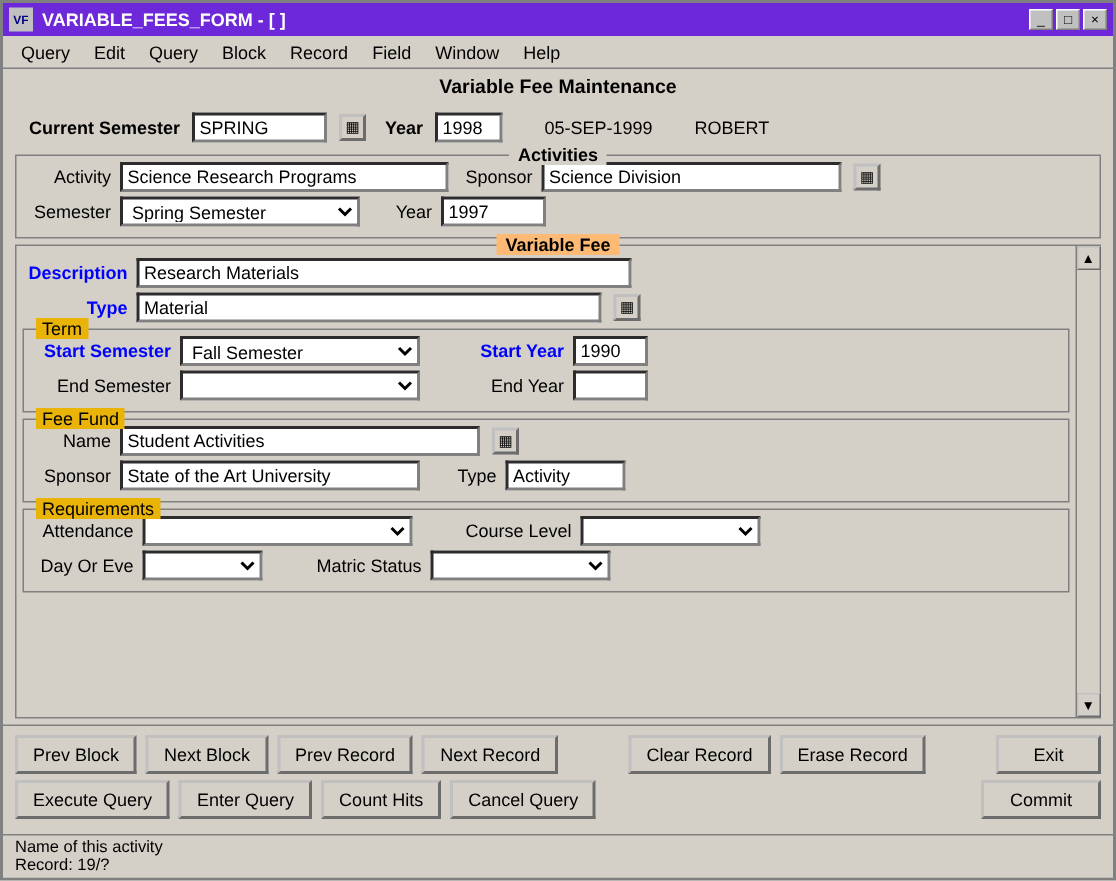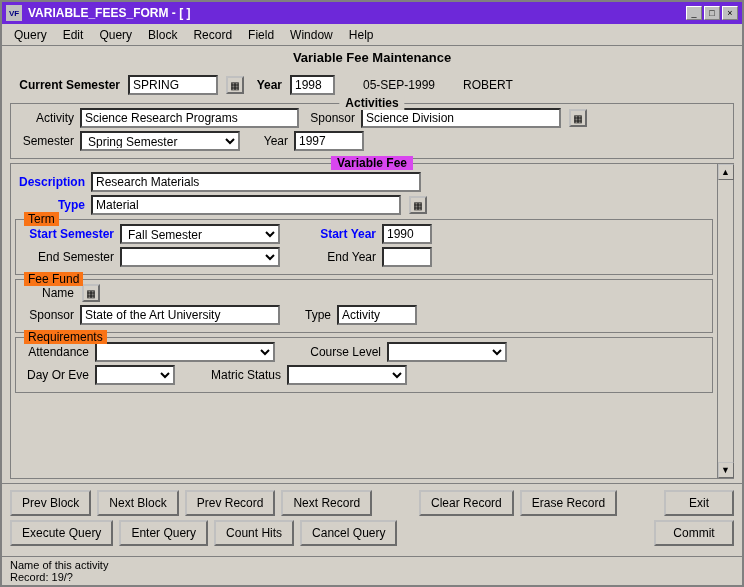--- a/index.html
+++ b/index.html
@@ -177,21 +177,21 @@
     .sub-section {
       border: 1px solid #808080;
       padding: 4px 8px 4px 8px;
       position: relative;
       margin-top: 4px;
     }
     .sub-section-title {
       position: absolute;
       top: -8px;
       left: 8px;
-      background: #f97316;
+      background: #eab308;
       padding: 0 4px;
       font-size: 12px;
     }
 
     .desc-input { width: 330px; }
     .type-input { width: 310px; }
     .scroll-btn {
       width: 16px;
       height: 16px;
       background: #d4d0c8;
@@ -259,21 +259,21 @@
       position: relative;
       border: 1px solid #808080;
       padding: 4px 20px 4px 4px;
       flex: 1;
     }
     .vf-title {
       position: absolute;
       top: -8px;
       left: 50%;
       transform: translateX(-50%);
-      background: #d946ef;
+      background: #fdba74;
       padding: 0 6px;
       font-weight: bold;
       font-size: 12px;
     }
     .vf-scrollbar {
       position: absolute;
       right: 0;
       top: 0;
       bottom: 0;
       width: 16px;
@@ -380,20 +380,21 @@
           </select>
           <label class="form-label" style="min-width:70px;text-align:right;margin-left:20px;">End Year</label>
           <input type="text" class="text-input end-year-input" value="" style="">
         </div>
       </div>
 
       <div class="sub-section">
         <div class="sub-section-title">Fee Fund</div>
         <div class="form-row">
           <label class="form-label" style="min-width:50px;text-align:right;">Name</label>
+          <input type="text" class="text-input name-input" value="Student Activities" style="">
           <div class="small-btn" style="margin-left:2px;">▦</div>
         </div>
         <div class="form-row">
           <label class="form-label" style="min-width:50px;text-align:right;">Sponsor</label>
           <input type="text" class="text-input sponsor-text-input" value="State of the Art University" style="">
           <label class="form-label" style="min-width:35px;text-align:right;margin-left:10px;">Type</label>
           <input type="text" class="text-input type-text-input" value="Activity" style="">
         </div>
       </div>
 

